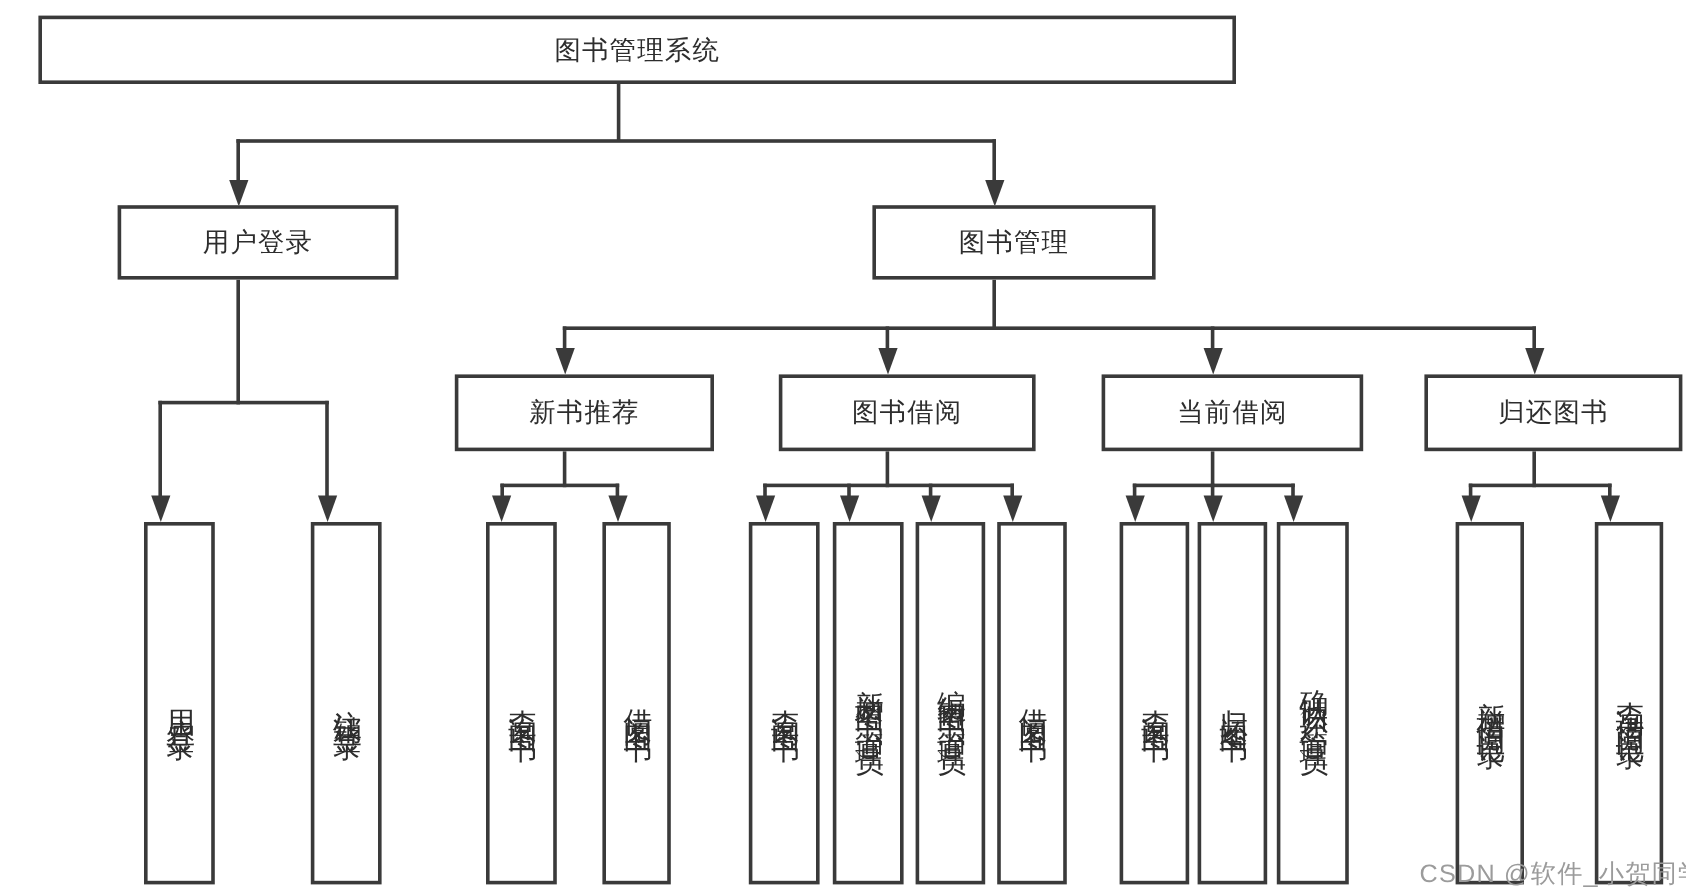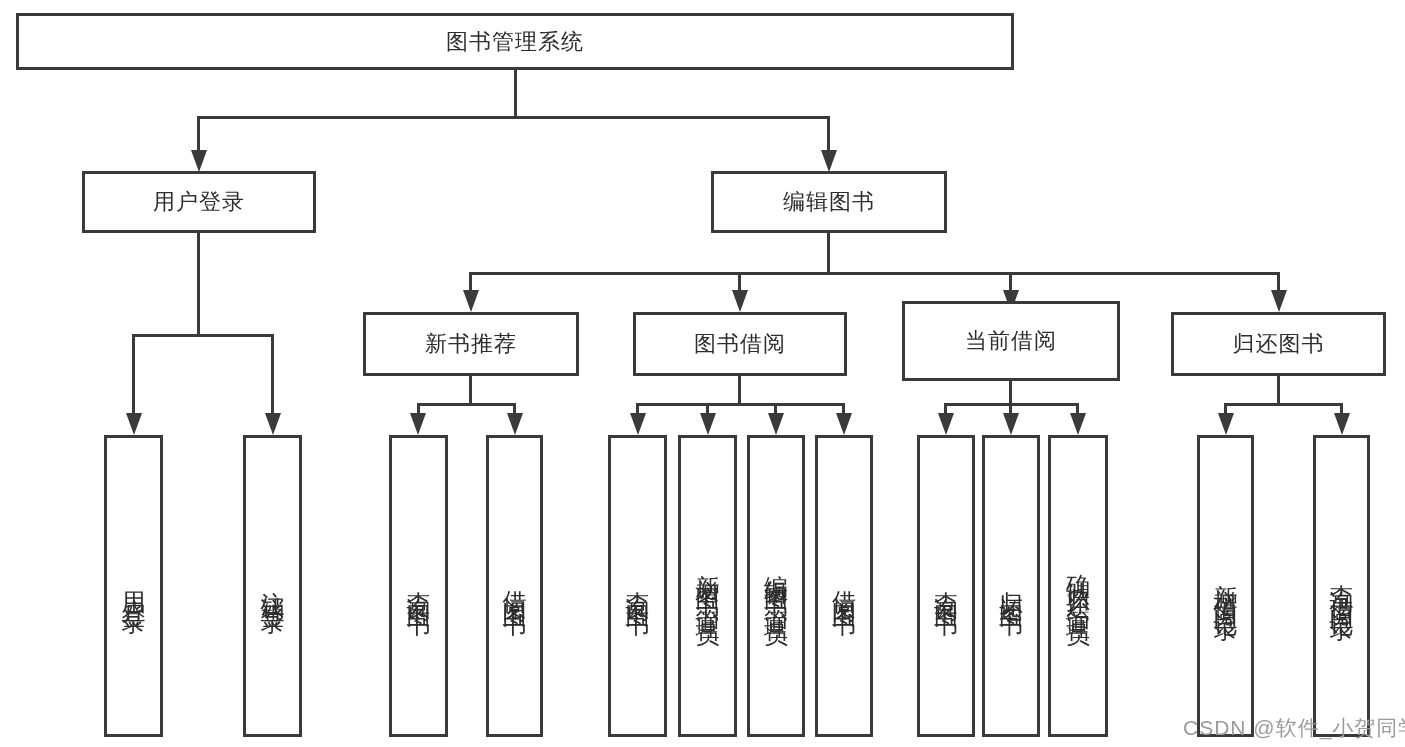--- a/index.html
+++ b/index.html
@@ -11,20 +11,21 @@
     overflow:hidden;
   }
   .box{
     position:absolute;
     box-sizing:border-box;
     background:#ffffff;
     border:3px solid #3a3a3a;
     display:flex;align-items:center;justify-content:center;
     color:#2d2d2d;
     z-index:2;
+    margin-left:16px;
   }
   .hlabel{font-size:22px;letter-spacing:1px;white-space:nowrap;}
   .vlabel{
     writing-mode:vertical-rl;
     text-orientation:mixed;
     font-size:24px;
     letter-spacing:7px;
     line-height:1;
     white-space:nowrap;
   }
@@ -53,32 +54,32 @@
 
   <div class="box" style="left:16px;top:13px;width:998px;height:57px;">
     <span class="hlabel">图书管理系统</span>
   </div>
 
   <div class="box" style="left:82px;top:171px;width:234px;height:62px;">
     <span class="hlabel">用户登录</span>
   </div>
 
   <div class="box" style="left:711px;top:171px;width:236px;height:62px;">
-    <span class="hlabel">编辑图书</span>
+    <span class="hlabel">图书管理</span>
   </div>
 
   <div class="box" style="left:633px;top:312px;width:214px;height:64px;">
     <span class="hlabel">图书借阅</span>
   </div>
 
   <div class="box" style="left:363px;top:312px;width:216px;height:64px;">
     <span class="hlabel">新书推荐</span>
   </div>
 
-  <div class="box" style="left:902px;top:301px;width:218px;height:80px;">
+  <div class="box" style="left:902px;top:312px;width:218px;height:64px;">
     <span class="hlabel">当前借阅</span>
   </div>
 
   <div class="box" style="left:1171px;top:312px;width:215px;height:64px;">
     <span class="hlabel">归还图书</span>
   </div>
 
   <div class="box" style="left:104px;top:435px;width:59px;height:302px;">
     <span class="vlabel">用户登录</span>
   </div>

